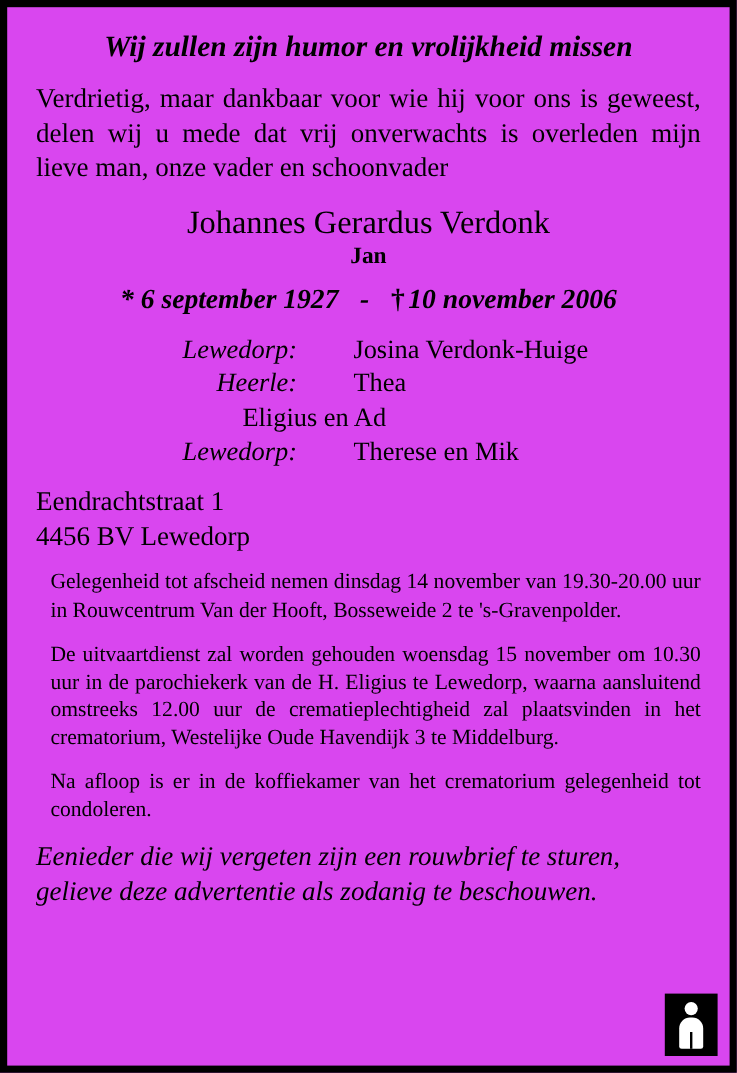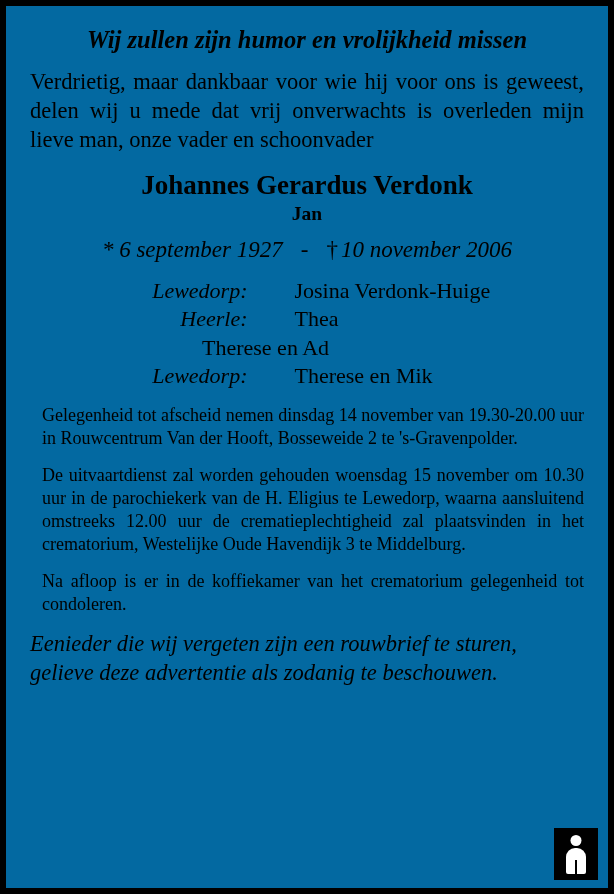--- a/index.html
+++ b/index.html
@@ -13,21 +13,21 @@
     font-family: "Liberation Serif", "DejaVu Serif", serif;
     color: #000000;
     overflow: hidden;
   }
   .notice {
     position: relative;
     width: 614px;
     height: 894px;
     box-sizing: border-box;
     border: 6px solid #000000;
-    background: #0369a1;
+    background: #d946ef;
     padding: 14px 24px 10px 24px;
   }
   .headline {
     text-align: center;
     font-style: italic;
     font-weight: bold;
     font-size: 24.5px;
     line-height: 1.15;
     margin: 6px 0 14px 0;
   }
@@ -35,40 +35,41 @@
     font-size: 22.5px;
     line-height: 1.28;
     text-align: justify;
     margin: 0 0 6px 0;
   }
   .name-block {
     text-align: center;
     margin: 14px 0 10px 0;
   }
   .full-name {
-    font-weight: bold;
+    font-weight: normal;
     font-size: 27px;
     line-height: 1.2;
   }
   .nickname {
     font-weight: bold;
     font-size: 19.5px;
     line-height: 1.35;
   }
   .spouse {
     font-weight: bold;
     font-size: 21.5px;
     line-height: 1.35;
   }
   .dates {
     text-align: center;
     font-style: italic;
     font-size: 23px;
     margin: 8px 0 14px 0;
     white-space: nowrap;
+    font-weight: bold;
   }
   .dates .sep {
     display: inline-block;
     padding: 0 18px;
   }
   .dates .dagger {
     font-style: normal;
     padding-right: 3px;
   }
   .survivors {
@@ -172,28 +173,32 @@
   <div class="survivors">
     <div class="surv-row">
       <div class="surv-place">Lewedorp:</div>
       <div class="surv-names">Josina Verdonk-Huige</div>
     </div>
     <div class="surv-row">
       <div class="surv-place">Heerle:</div>
       <div class="surv-names">Thea</div>
     </div>
     <div class="surv-row">
-      <div class="surv-names">Therese en Ad</div>
+      <div class="surv-names">Eligius en Ad</div>
     </div>
     <div class="surv-row">
       <div class="surv-place">Lewedorp:</div>
       <div class="surv-names">Therese en Mik</div>
     </div>
   </div>
 
+  <div class="address">
+    <div>Eendrachtstraat 1</div>
+    <div>4456 BV Lewedorp</div>
+  </div>
 
   <p class="block">Gelegenheid tot afscheid nemen dinsdag 14 november van 19.30-20.00 uur in Rouwcentrum Van der Hooft, Bosseweide 2 te 's-Gravenpolder.</p>
 
   <p class="block">De uitvaartdienst zal worden gehouden woensdag 15 november om 10.30 uur in de parochiekerk van de H. Eligius te Lewedorp, waarna aansluitend omstreeks 12.00 uur de crematieplechtigheid zal plaatsvinden in het crematorium, Westelijke Oude Havendijk 3 te Middelburg.</p>
 
   <p class="block">Na afloop is er in de koffiekamer van het crematorium gelegenheid tot condoleren.</p>
 
   <p class="closing">
     <span>Eenieder die wij vergeten zijn een rouwbrief te sturen,</span>
     <span class="l2">gelieve deze advertentie als zodanig te beschouwen.</span>

